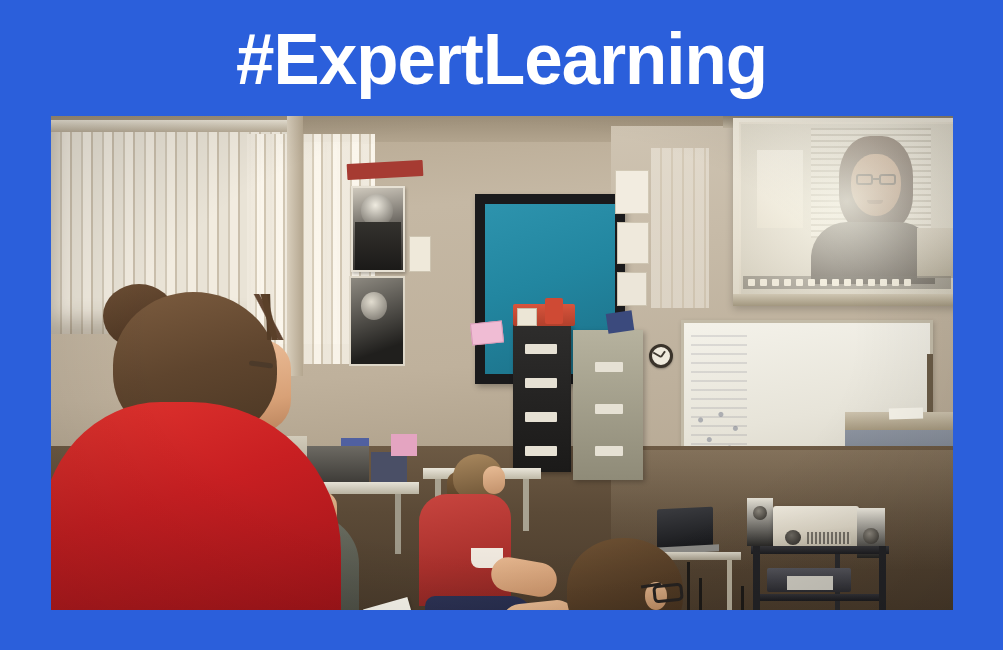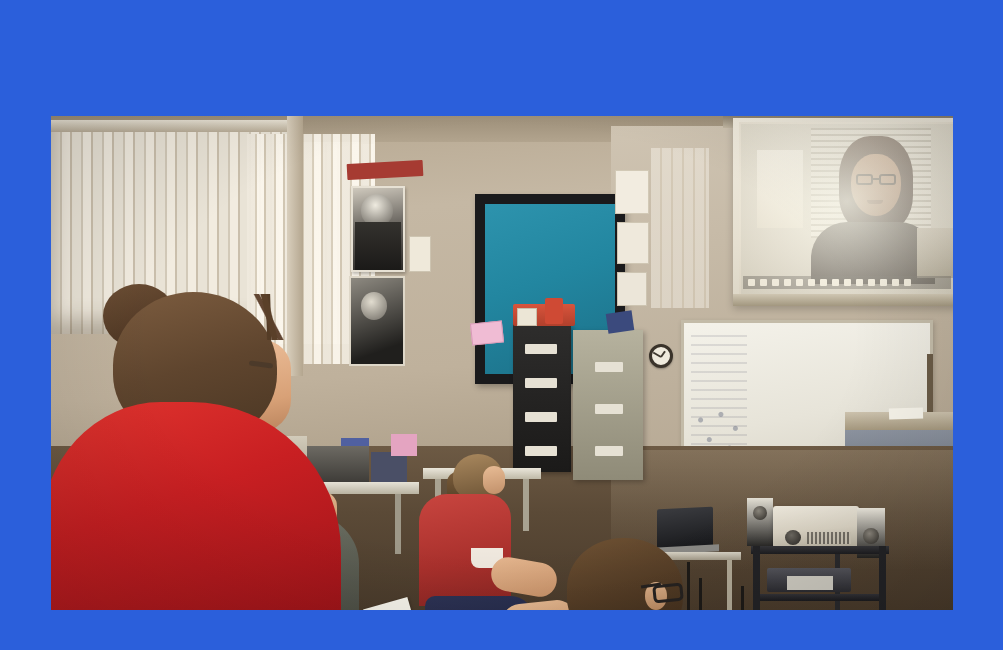--- a/index.html
+++ b/index.html
@@ -620,20 +620,23 @@
     left:0; top:0; width:902px; height:494px;
     background:radial-gradient(ellipse at 50% 45%, rgba(0,0,0,0) 55%, rgba(0,0,0,.16) 100%);
     pointer-events:none;
   }
 </style>
 </head>
 <body>
 
 <div id="stage">
 
+  <div id="title-bar">
+    <div id="title-text">#ExpertLearning</div>
+  </div>
 
   <div id="photo">
 
     <div class="lyr" id="wall-main"></div>
     <div class="lyr" id="ceiling-strip"></div>
     <div class="lyr" id="wall-right"></div>
 
     <div class="lyr" id="blinds-left"></div>
     <div class="lyr" id="blinds-rail"></div>
     <div class="lyr" id="window-far"></div>

